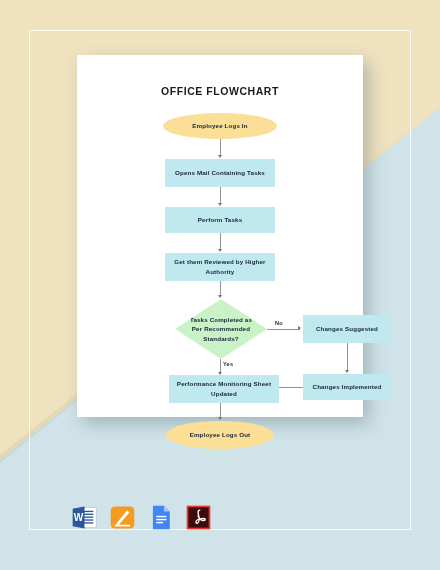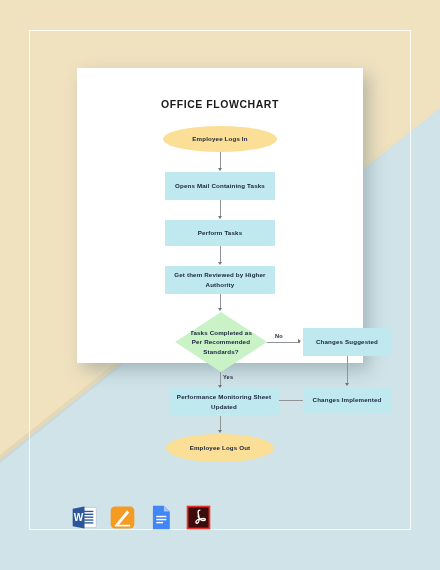--- a/index.html
+++ b/index.html
@@ -26,22 +26,22 @@
   }
   
   .frame {
     position: absolute;
     left: 29px; top: 30px; right: 29px; bottom: 40px;
     border: 1.5px solid rgba(255,255,255,.82);
   }
   
   .page {
     position: absolute;
-    left: 77px; top: 68px;
-    width: 286px; height: 295px;
+    left: 77px; top: 55px;
+    width: 286px; height: 362px;
     background: #ffffff;
     box-shadow: 6px 7px 16px rgba(90,110,118,.38);
   }
   .page-title {
     text-align: center;
     margin-top: 30px;
     font-size: 10.5px;
     font-weight: 700;
     letter-spacing: .55px;
     color: #1b1b1b;

